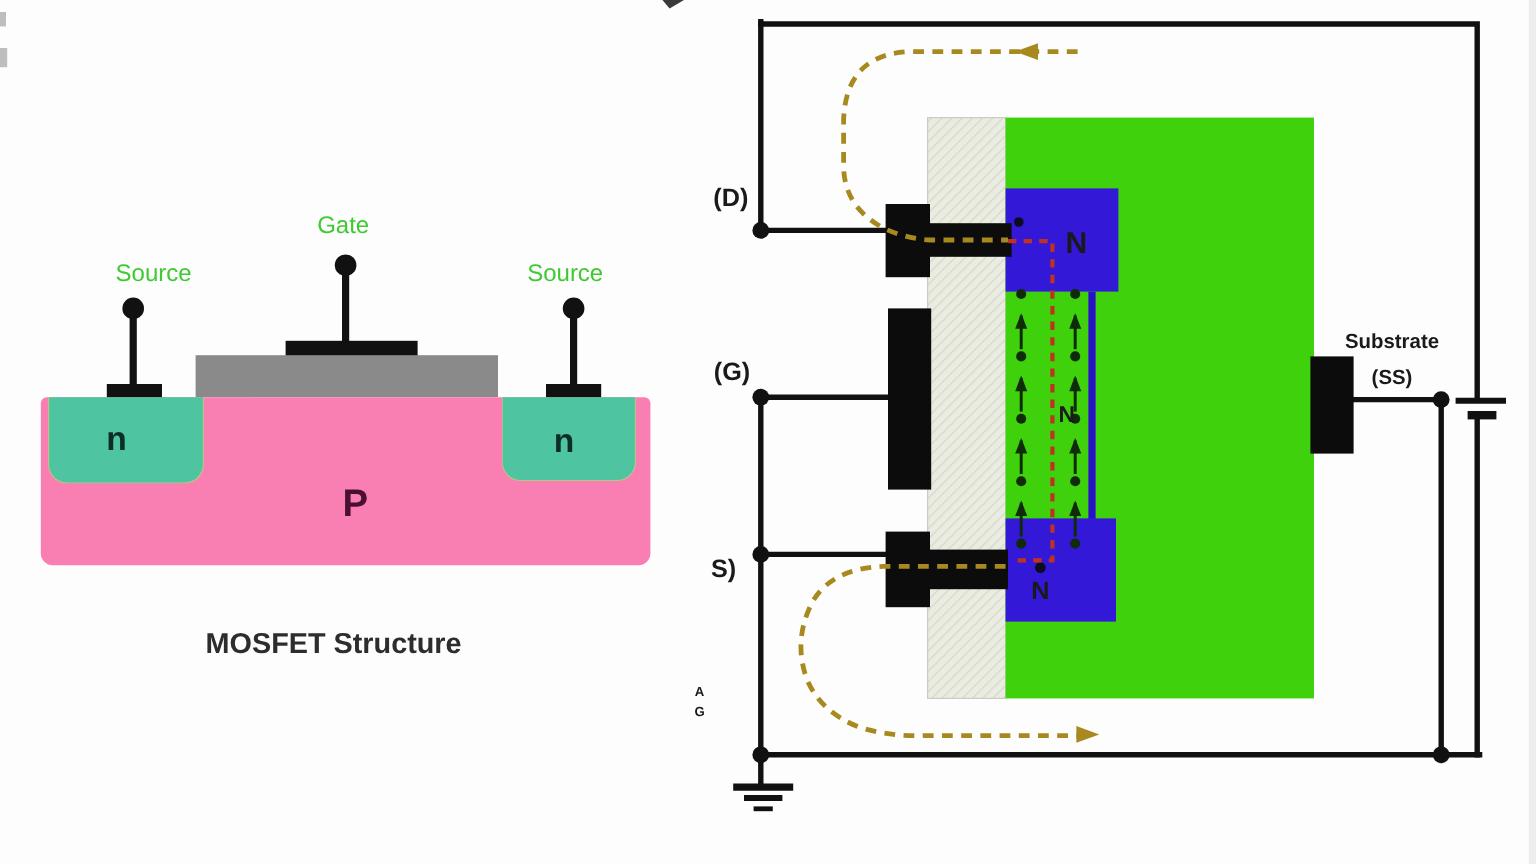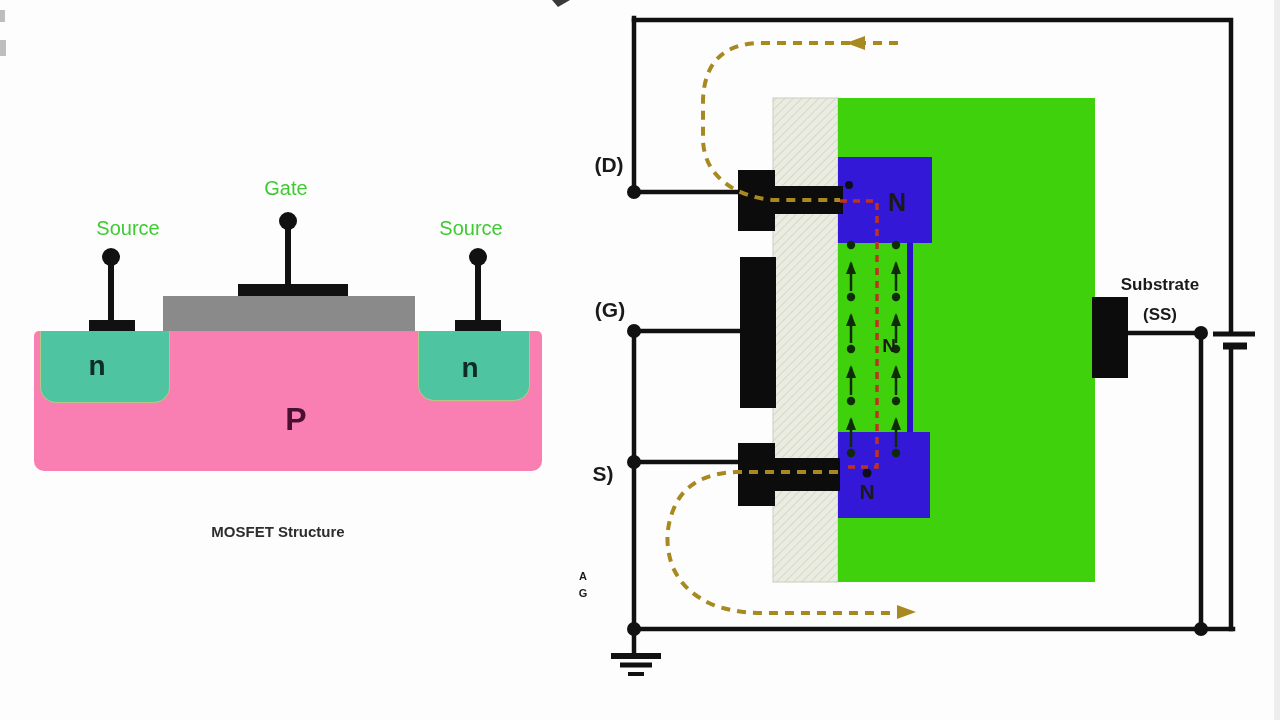--- a/index.html
+++ b/index.html
@@ -14,21 +14,21 @@
   .gate-bar{position:absolute;left:238px;top:284px;width:110px;height:13px;background:#111;}
   .oxide-gray{position:absolute;left:163px;top:296px;width:252px;height:35px;background:#8a8a8a;}
   .p-body{position:absolute;left:34px;top:331px;width:508px;height:140px;background:#f97fb3;
           border-radius:5px 5px 10px 10px;}
   .nwell{position:absolute;top:331px;height:72px;background:#4fc4a0;border:1px solid #b9c487;
          border-top:none;border-radius:0 0 16px 16px;box-sizing:border-box;}
   .nwell.left{left:40px;width:130px;}
   .nwell.right{left:418px;width:112px;height:70px;}
   .n-label{position:absolute;font-weight:700;font-size:28px;color:#0e2d26;text-align:center;width:70px;line-height:1;}
   .p-label{position:absolute;left:256px;top:403px;width:80px;font-weight:700;font-size:32px;color:#4a1031;text-align:center;line-height:1;}
-  .ld-title{position:absolute;left:118px;top:523px;width:320px;font-weight:700;font-size:15px;color:#2d2d2d;text-align:center;line-height:1.2;}
+  .ld-title{position:absolute;left:118px;top:523px;width:320px;font-weight:700;font-size:24px;color:#2d2d2d;text-align:center;line-height:1.2;}
   
   svg.rd{position:absolute;left:0;top:0;width:1280px;height:720px;}
   svg.rd text{font-family:"Liberation Sans",sans-serif;font-weight:700;fill:#1a1a1a;}
   .edge-strip{position:absolute;right:0;top:0;width:6px;height:720px;background:#ededed;}
   .smudge{position:absolute;background:#8a8a8a;opacity:.55;}
 </style>
 </head>
 <body>
 
 <div class="canvas">

